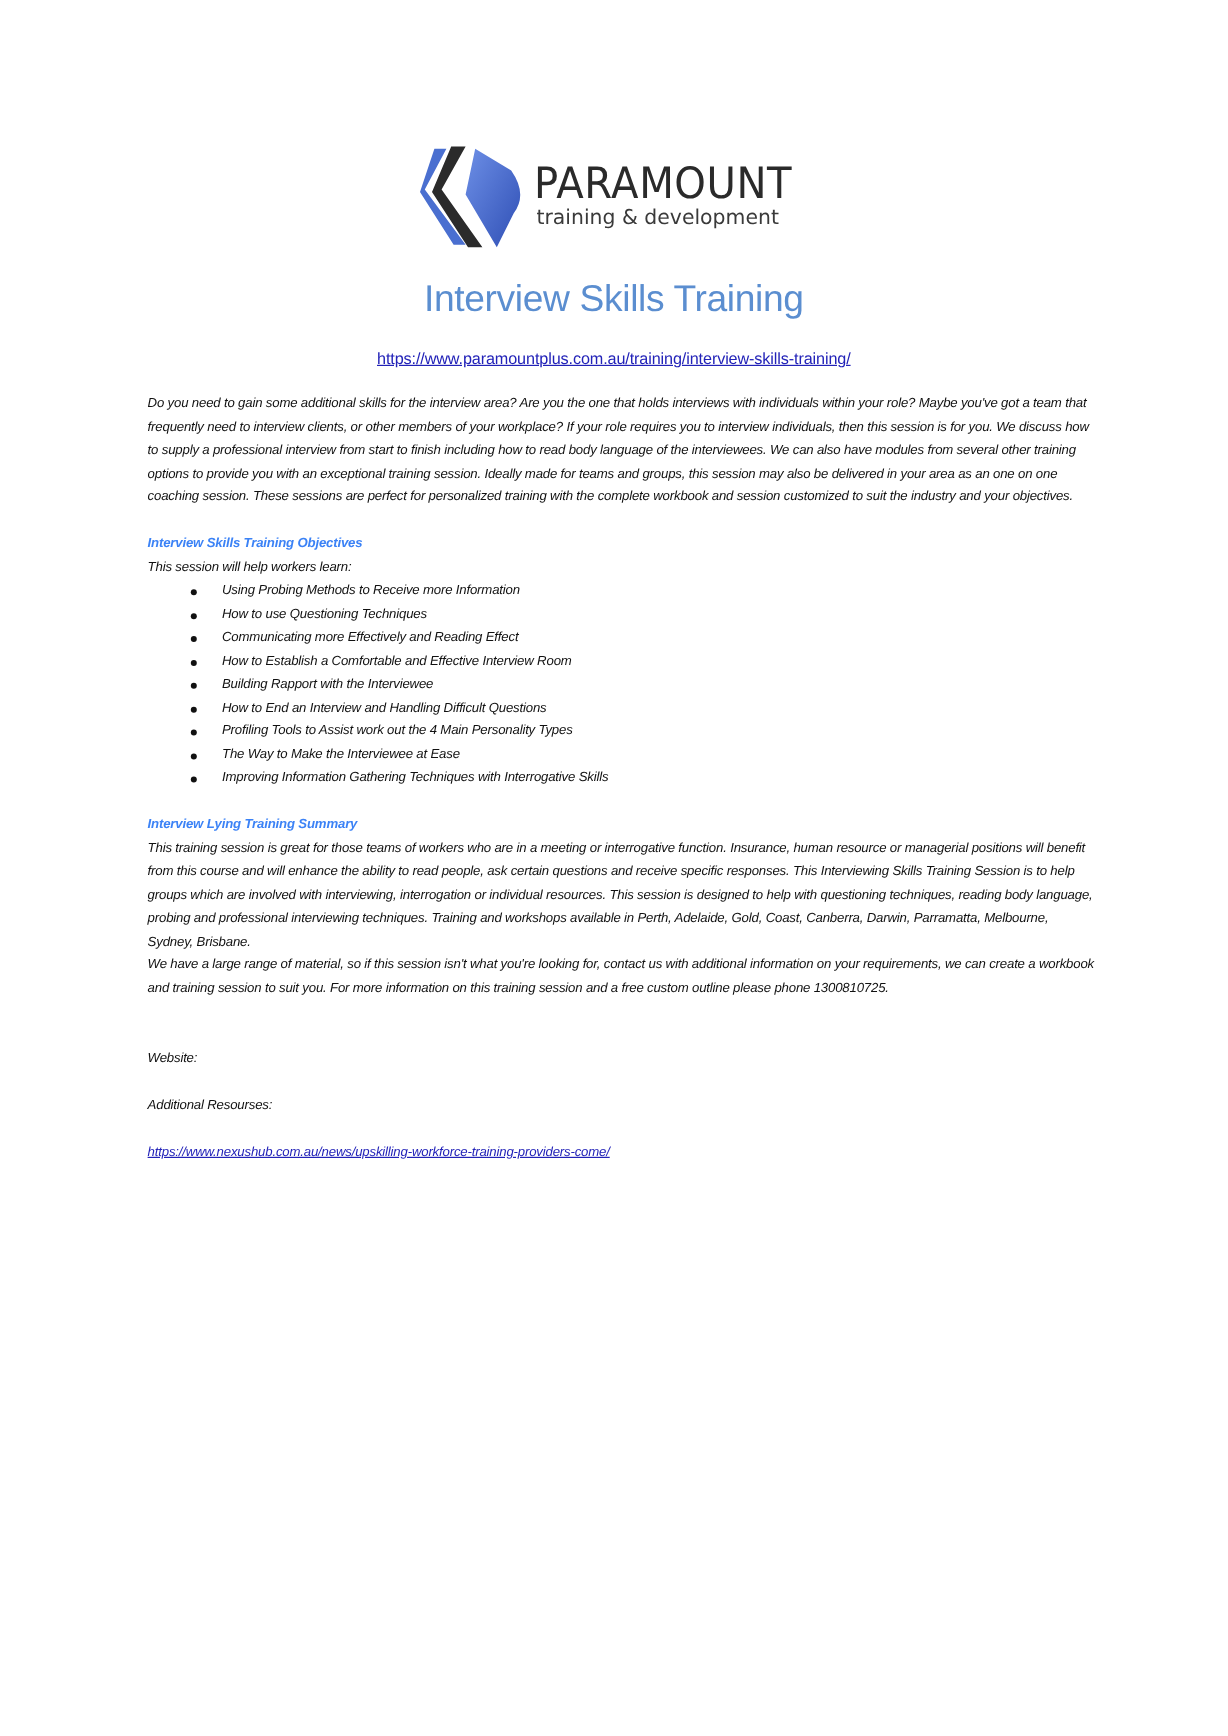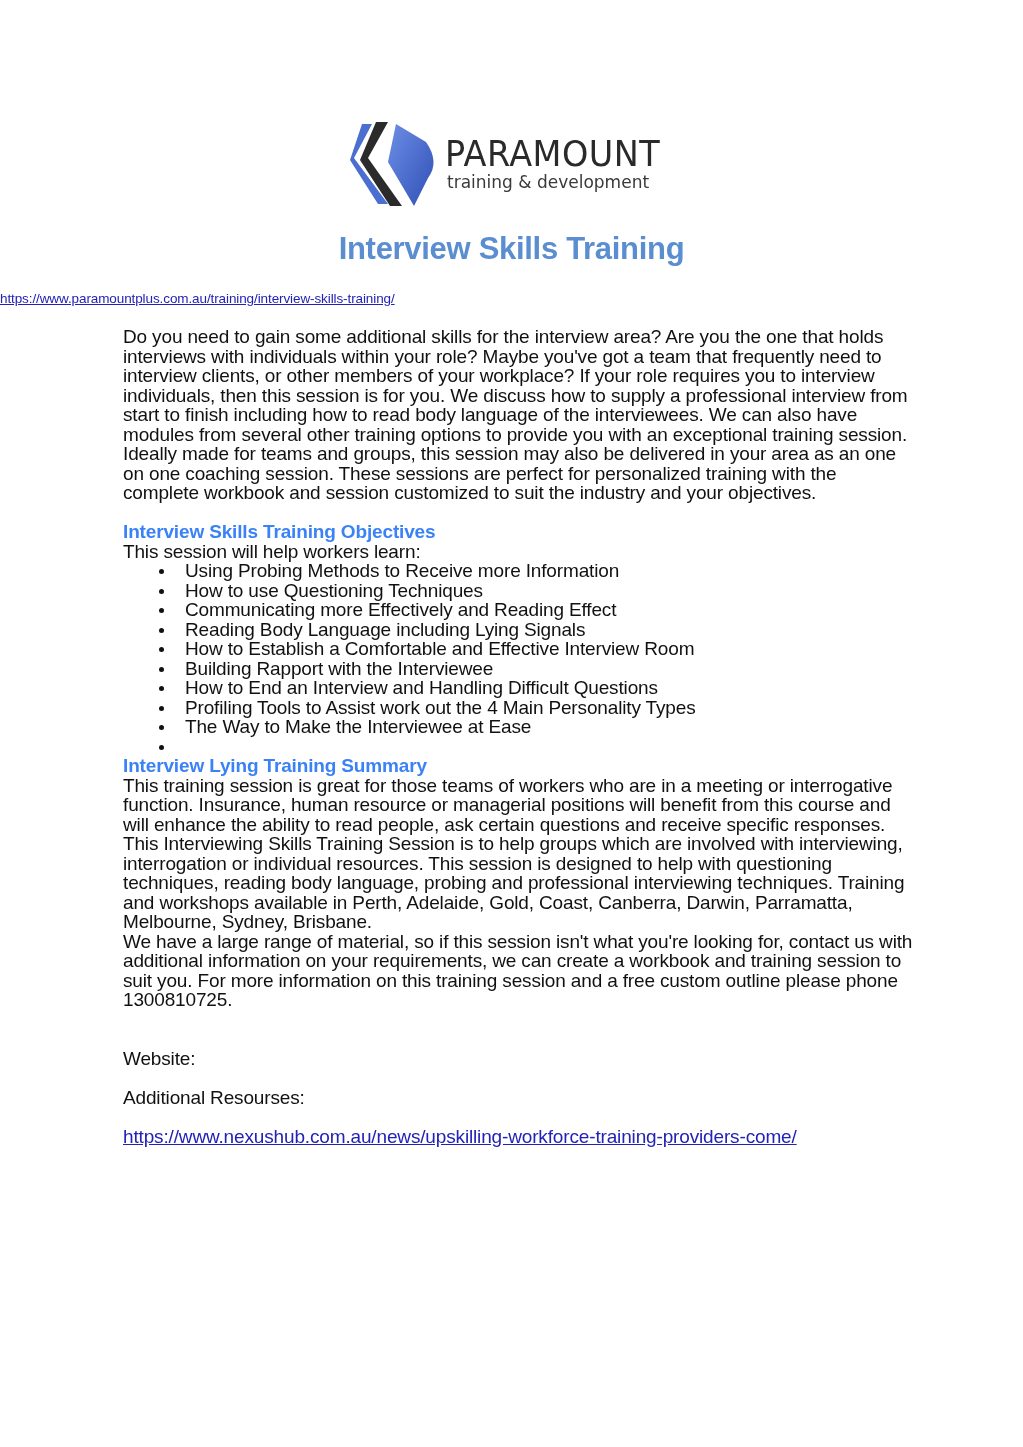--- a/index.html
+++ b/index.html
@@ -46,47 +46,48 @@
       line-height: 1;
       white-space: nowrap;
     }
     .title {
       position: absolute;
       left: 0;
       width: 1023px;
       top: 229px;
       text-align: center;
       font-size: 31px;
-      font-weight: bold;
+      font-weight: normal;
       color: #5b8ed0;
       letter-spacing: -0.3px;
       line-height: 40px;
     }
     .link {
       color: #2222b8;
       text-decoration: underline;
     }
     .center-link {
       position: absolute;
       left: 0;
       width: 1023px;
       top: 289px;
-      text-align: left;
+      text-align: center;
       font-size: 13.5px;
       line-height: 19px;
       letter-spacing: -0.1px;
     }
     .content {
       position: absolute;
       left: 123px;
       top: 327px;
       width: 790px;
-      font-size: 19px;
+      font-size: 11px;
       line-height: 19.5px;
       letter-spacing: -0.15px;
+      font-style: italic;
     }
     p { margin: 0; }
     .para { margin-bottom: 19.5px; }
     .heading {
       color: #3b82f6;
       font-weight: bold;
     }
     ul.bullets {
       list-style: none;
       margin: 0 0 19.5px 0;
@@ -134,27 +135,26 @@
 
 <div class="content">
   <p class="para">Do you need to gain some additional skills for the interview area? Are you the one that holds interviews with individuals within your role? Maybe you've got a team that frequently need to interview clients, or other members of your workplace? If your role requires you to interview individuals, then this session is for you. We discuss how to supply a professional interview from start to finish including how to read body language of the interviewees. We can also have modules from several other training options to provide you with an exceptional training session. Ideally made for teams and groups, this session may also be delivered in your area as an one on one coaching session. These sessions are perfect for personalized training with the complete workbook and session customized to suit the industry and your objectives.</p>
 
   <p class="heading">Interview Skills Training Objectives</p>
   <p>This session will help workers learn:</p>
   <ul class="bullets">
     <li><span class="dot"></span><span>Using Probing Methods to Receive more Information</span></li>
     <li><span class="dot"></span><span>How to use Questioning Techniques</span></li>
     <li><span class="dot"></span><span>Communicating more Effectively and Reading Effect</span></li>
-    <li><span class="dot"></span><span>Reading Body Language including Lying Signals</span></li>
     <li><span class="dot"></span><span>How to Establish a Comfortable and Effective Interview Room</span></li>
     <li><span class="dot"></span><span>Building Rapport with the Interviewee</span></li>
     <li><span class="dot"></span><span>How to End an Interview and Handling Difficult Questions</span></li>
     <li><span class="dot"></span><span>Profiling Tools to Assist work out the 4 Main Personality Types</span></li>
     <li><span class="dot"></span><span>The Way to Make the Interviewee at Ease</span></li>
-    <li><span class="dot"></span></li>
+    <li><span class="dot"></span><span>Improving Information Gathering Techniques with Interrogative Skills</span></li>
   </ul>
 
   <p class="heading">Interview Lying Training Summary</p>
   <p>This training session is great for those teams of workers who are in a meeting or interrogative function. Insurance, human resource or managerial positions will benefit from this course and will enhance the ability to read people, ask certain questions and receive specific responses. This Interviewing Skills Training Session is to help groups which are involved with interviewing, interrogation or individual resources. This session is designed to help with questioning techniques, reading body language, probing and professional interviewing techniques. Training and workshops available in Perth, Adelaide, Gold, Coast, Canberra, Darwin, Parramatta, Melbourne, Sydney, Brisbane.</p>
   <p class="para">We have a large range of material, so if this session isn't what you're looking for, contact us with additional information on your requirements, we can create a workbook and training session to suit you. For more information on this training session and a free custom outline please phone 1300810725.</p>
 
   <div class="gap"></div>
 
   <p class="para">Website:</p>
   <p class="para">Additional Resourses:</p>

